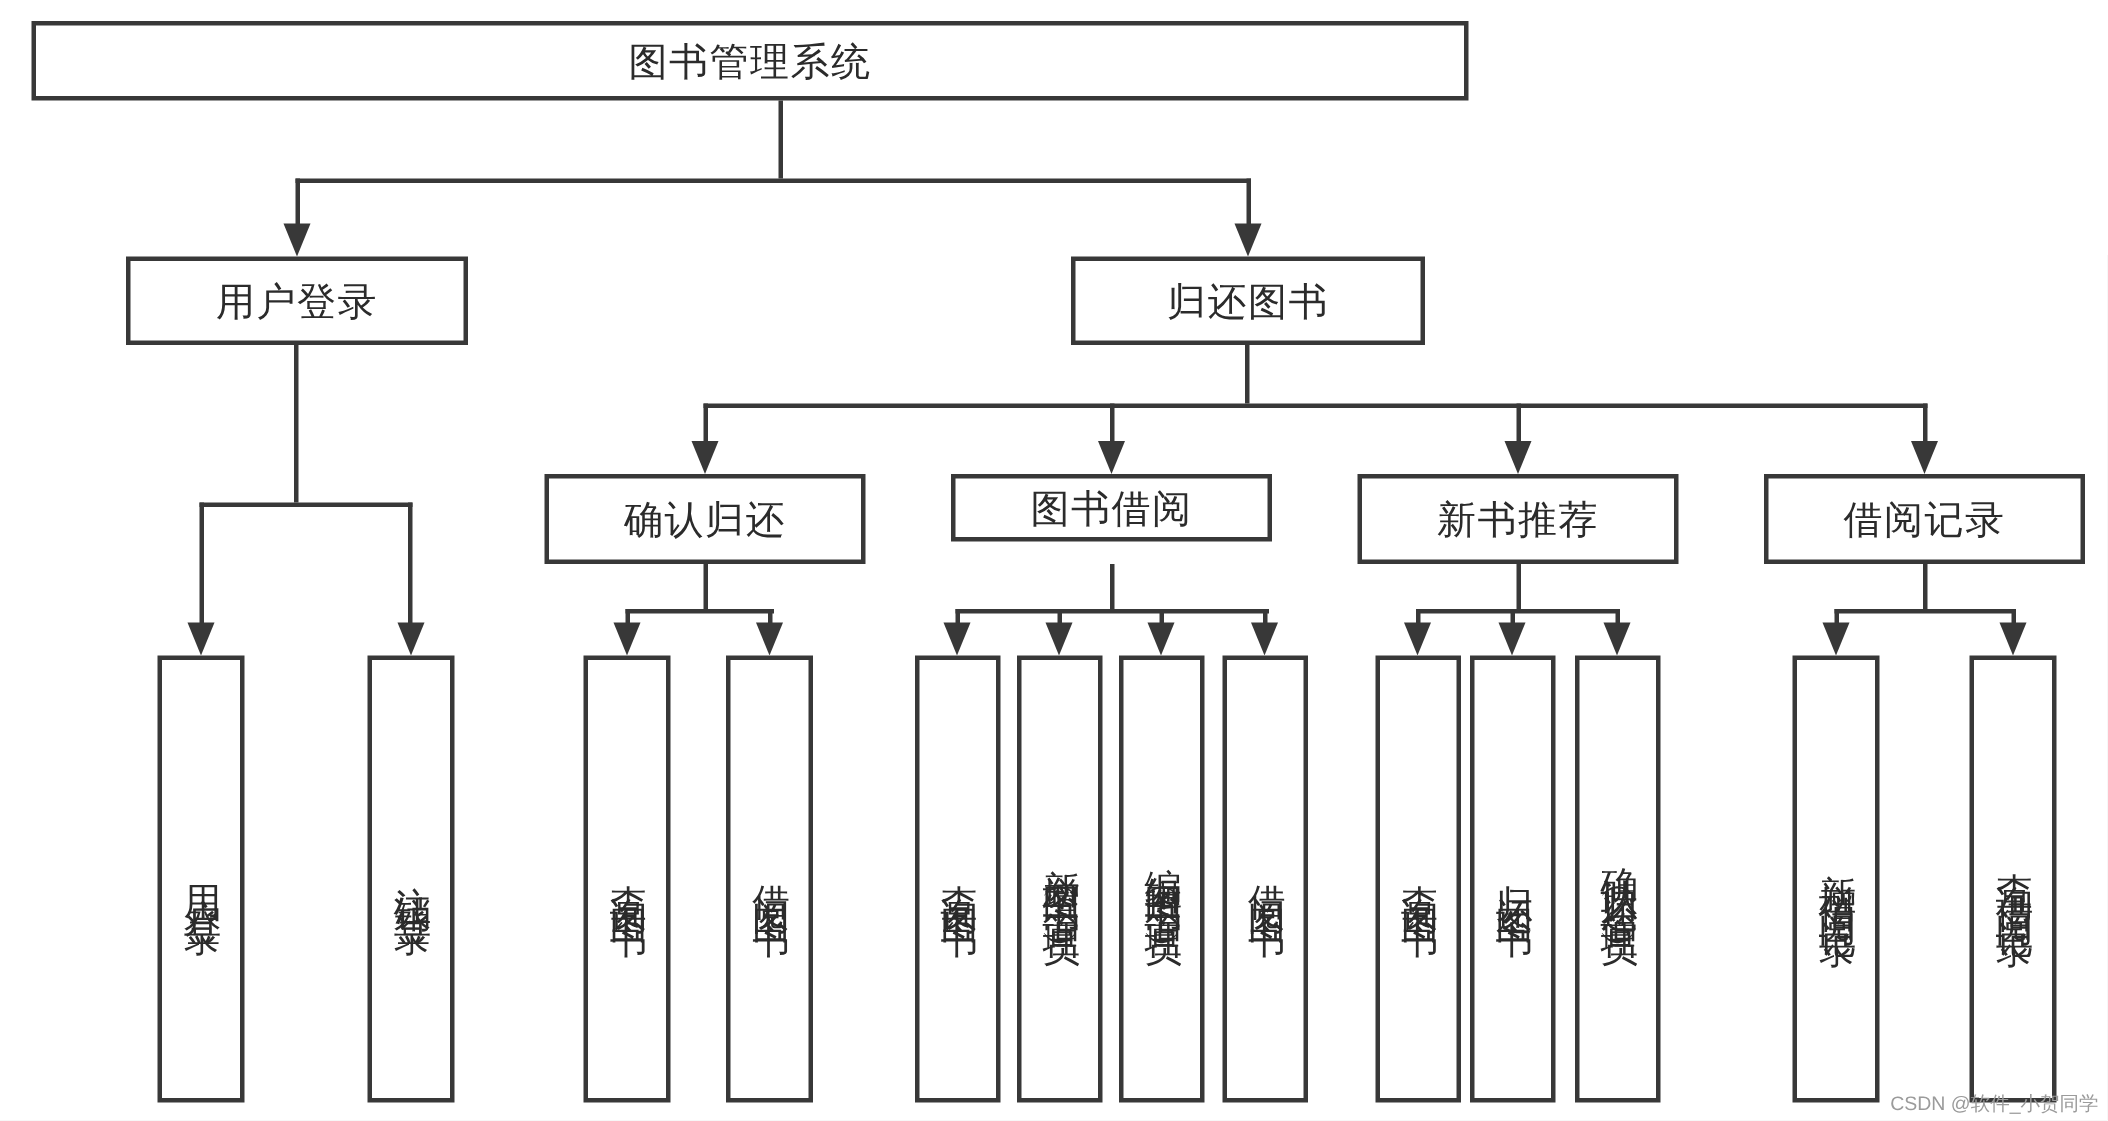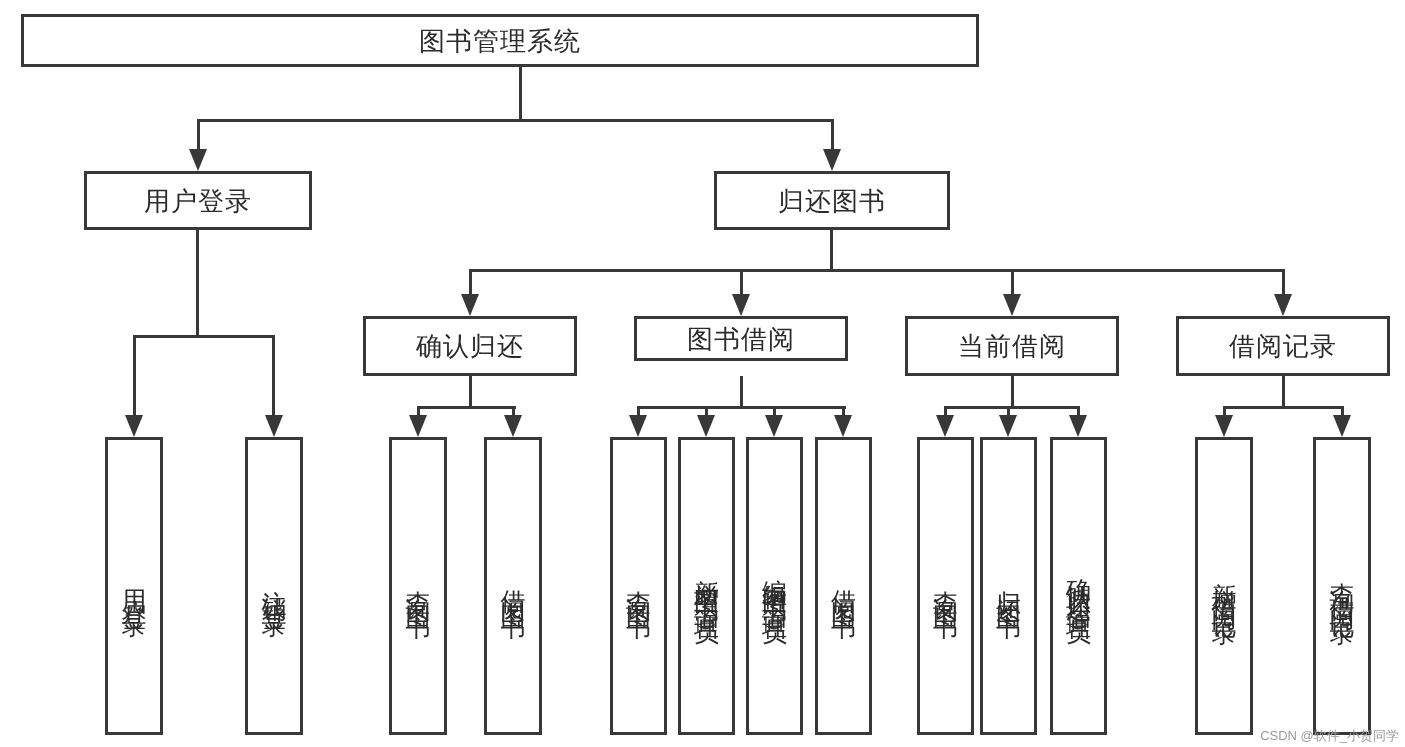--- a/index.html
+++ b/index.html
@@ -87,21 +87,21 @@
   <i class="vl" style="left:1282px;top:269px;height:27px"></i>
   <i class="ah" style="left:1274px;top:294px"></i>
 
   <div class="box hbox" style="left:363px;top:316px;width:214px;height:60px">
     <span>确认归还</span>
   </div>
   <div class="box hbox" style="left:634px;top:316px;width:214px;height:45px">
     <span>图书借阅</span>
   </div>
   <div class="box hbox" style="left:905px;top:316px;width:214px;height:60px">
-    <span>当前借阅</span>
+    <span>新书推荐</span>
   </div>
   <div class="box hbox" style="left:1176px;top:316px;width:214px;height:60px">
     <span>借阅记录</span>
   </div>
 
   <i class="vl" style="left:469px;top:376px;height:30px"></i>
   <i class="hl" style="left:417px;top:406px;width:99px"></i>
   <i class="vl" style="left:417px;top:406px;height:12px"></i>
   <i class="ah" style="left:409px;top:415px"></i>
   <i class="vl" style="left:512px;top:406px;height:12px"></i>

